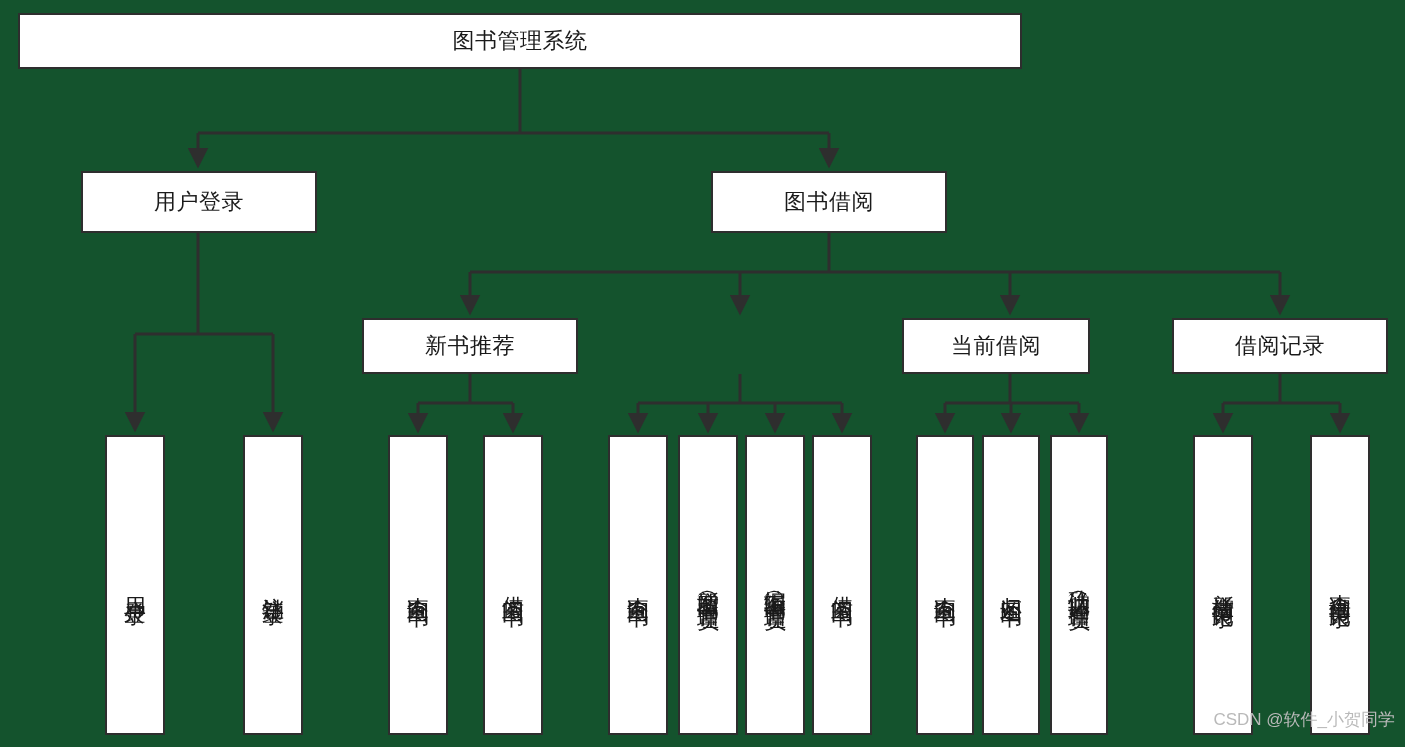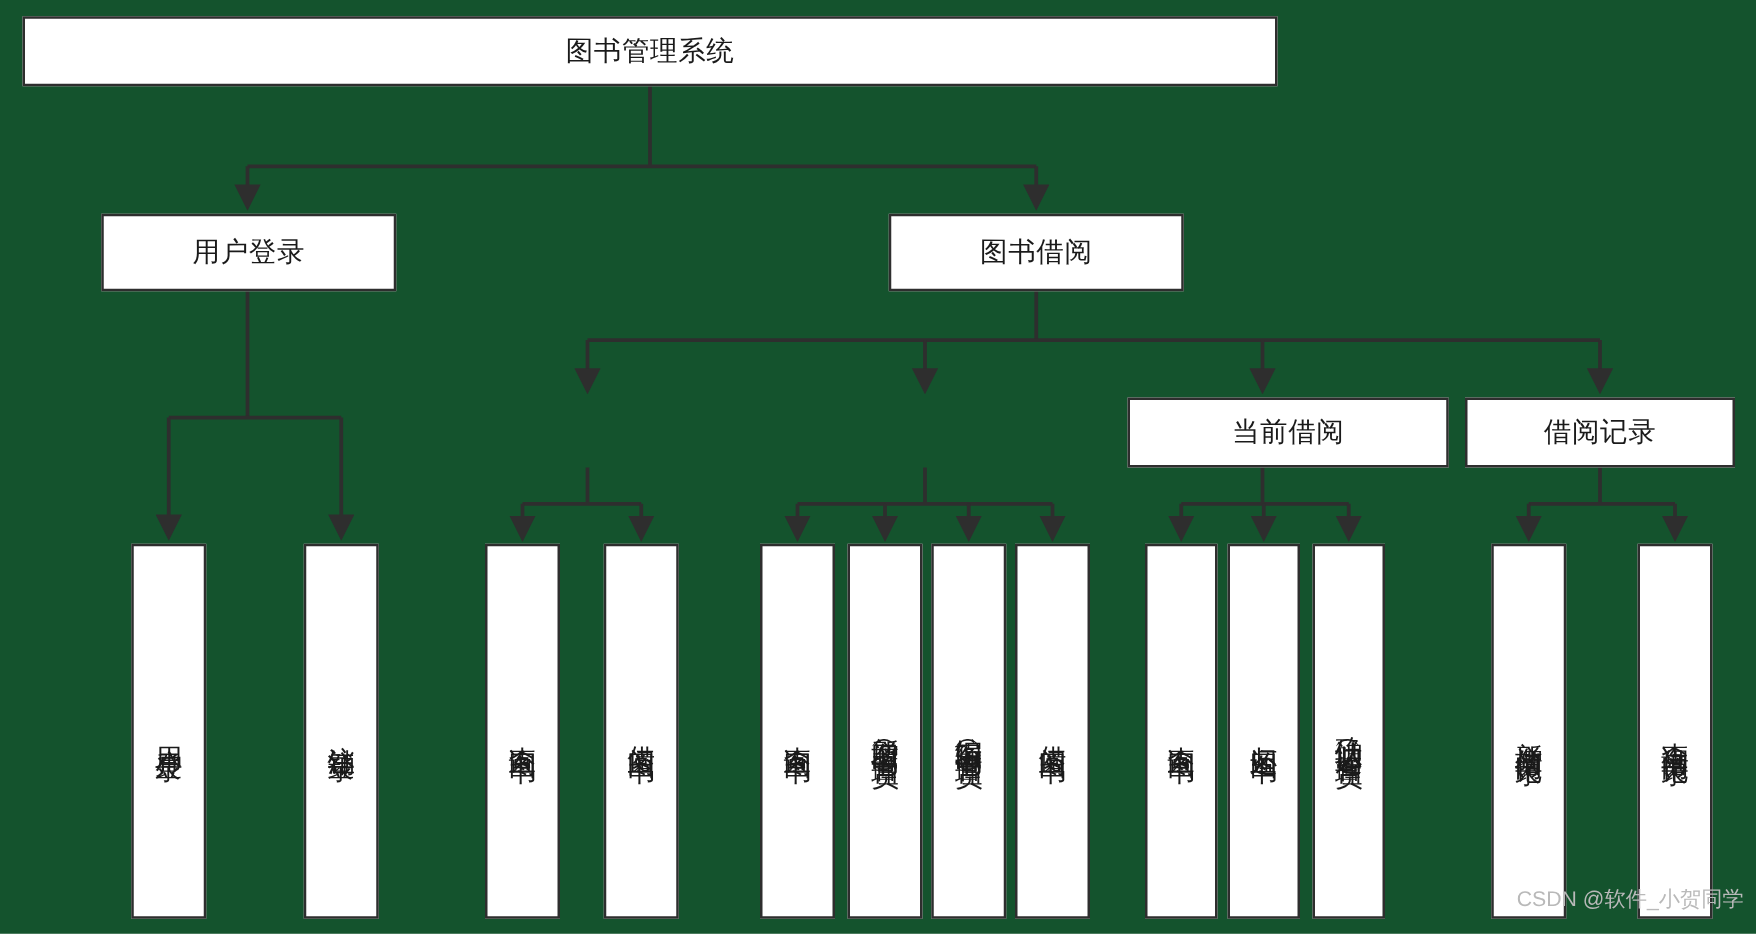--- a/index.html
+++ b/index.html
@@ -124,21 +124,24 @@
     <span class="node-label">图书管理系统</span>
   </div>
 
   <div class="node-box" style="left:81px; top:171px; width:236px; height:62px;">
     <span class="node-label">用户登录</span>
   </div>
   <div class="node-box" style="left:711px; top:171px; width:236px; height:62px;">
     <span class="node-label">图书借阅</span>
   </div>
 
-  <div class="node-box" style="left:902px; top:318px; width:257px; height:56px;">
+  <div class="node-box" style="left:362px; top:318px; width:216px; height:56px;">
+    <span class="node-label">新书推荐</span>
+  </div>
+  <div class="node-box" style="left:902px; top:318px; width:188px; height:56px;">
     <span class="node-label">当前借阅</span>
   </div>
   <div class="node-box" style="left:1172px; top:318px; width:216px; height:56px;">
     <span class="node-label">借阅记录</span>
   </div>
 
   <div class="node-box vertical" style="left:105px; top:435px; width:60px; height:300px;">
     <span class="node-label">用户登录</span>
   </div>
   <div class="node-box vertical" style="left:243px; top:435px; width:60px; height:300px;">

